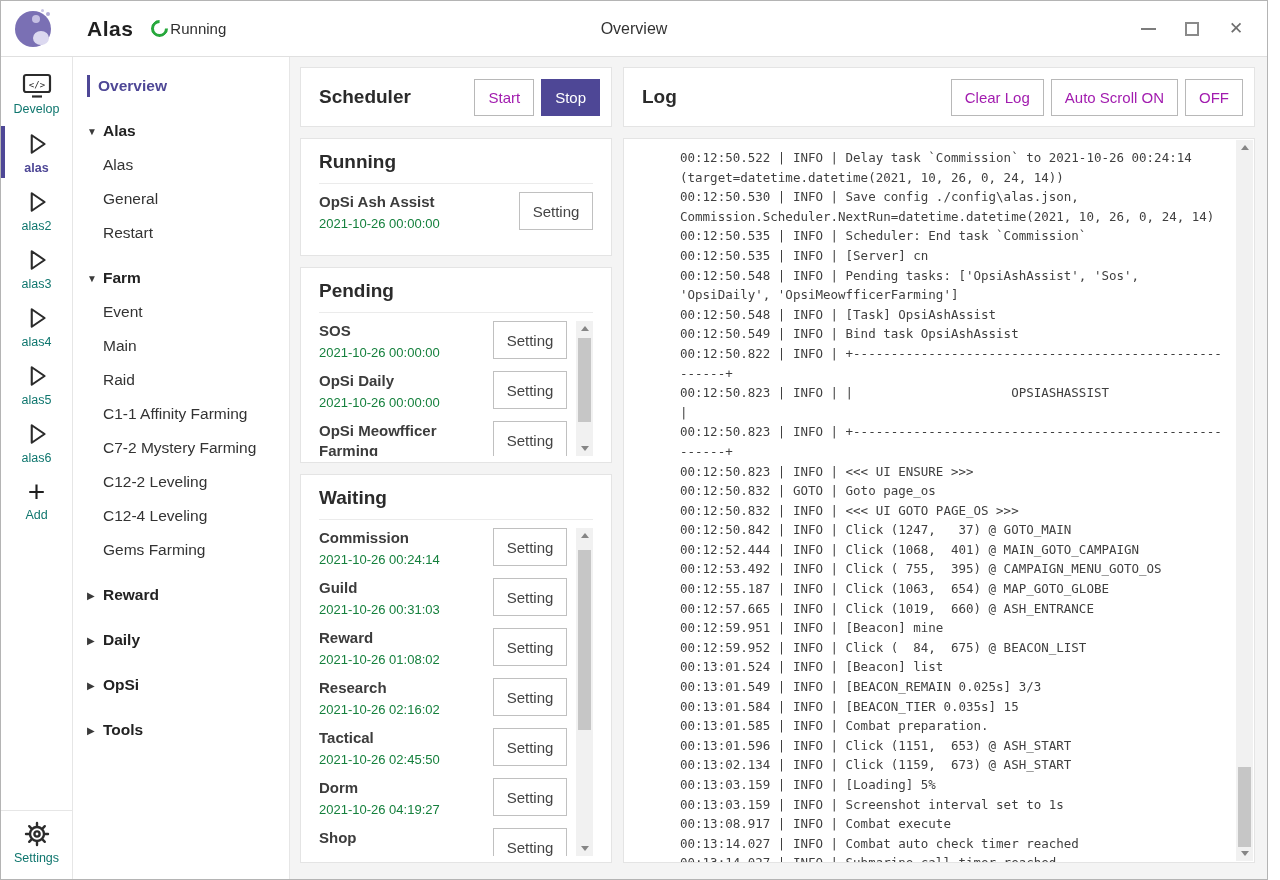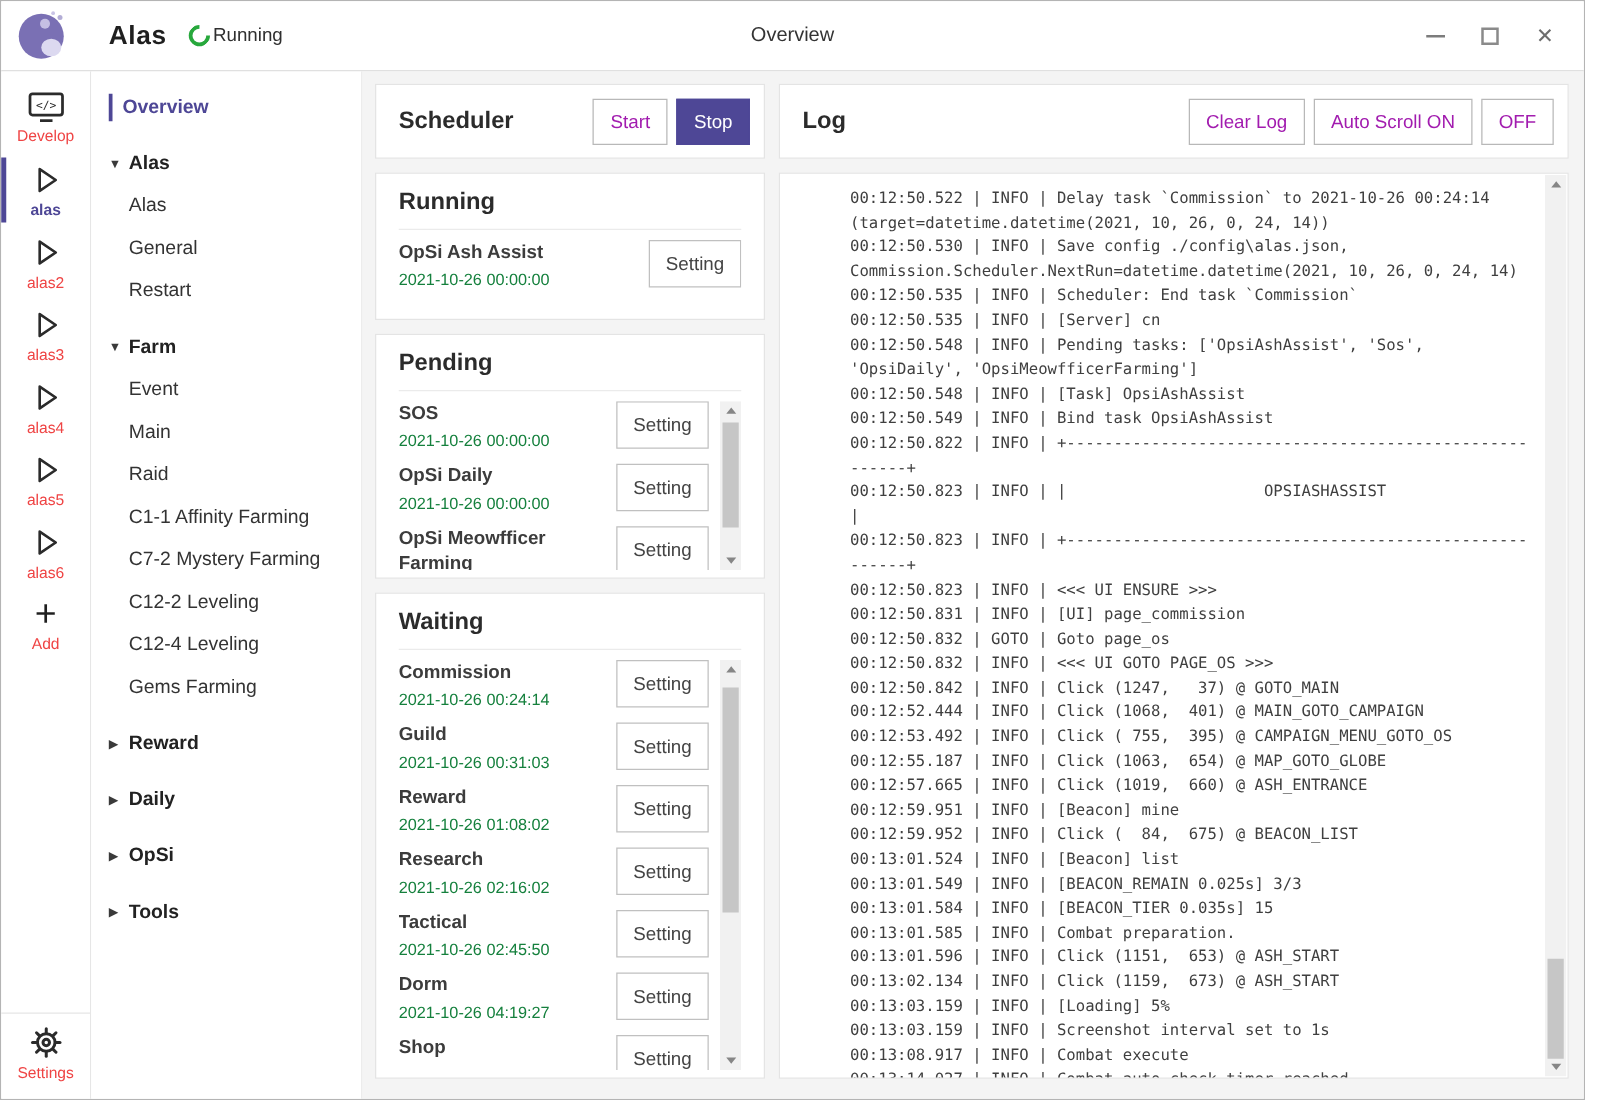--- a/index.html
+++ b/index.html
@@ -29,21 +29,21 @@
   .glyph-max { width:14px; height:14px; border:2px solid #8a8a8a; }
   .glyph-close { font-size:17px; color:#6e6e6e; line-height:1; }
 
   
   .app-body { flex:1; display:flex; min-height:0; }
 
   
   .rail { width:72px; flex:none; border-right:1px solid #e6e6e6; display:flex; flex-direction:column; align-items:stretch; padding-top:8px; background:#fff; }
   .rail-item { position:relative; height:58px; display:flex; flex-direction:column; align-items:center; justify-content:center; gap:3px; cursor:pointer; }
   .rail-item.active::before { content:""; position:absolute; left:0; top:3px; bottom:3px; width:4px; background:var(--accent); }
-  .rail-label { font-size:12.5px; color:#ef4444; }
+  .rail-label { font-size:12.5px; color:#0f766e; }
   .rail-item.active .rail-label { color:var(--accent); font-weight:700; }
   .rail-icon { color:#2b2b2b; }
   .rail-divider { border-top:1px solid #e6e6e6; margin:6px 0 2px 0; }
   .rail-bottom { margin-top:auto; padding-bottom:8px; }
   .plus-glyph { font-size:30px; font-weight:400; color:#1f1f1f; line-height:26px; }
 
   
   .nav { width:217px; flex:none; border-right:1px solid #e6e6e6; padding-top:12px; background:#fff; overflow:hidden; }
   .nav-row { display:flex; align-items:center; padding-left:14px; height:34px; font-size:15.5px; color:#333; cursor:pointer; }
   .nav-row .caret { width:16px; flex:none; font-size:10px; color:#3a3a3a; }
@@ -483,21 +483,20 @@
 
 
               <div class="log-line">00:12:50.822 | INFO | +-------------------------------------------------------+</div>
 
               <div class="log-line">00:12:50.823 | INFO | |                     OPSIASHASSIST                     |</div>
 
               <div class="log-line">00:12:50.823 | INFO | +-------------------------------------------------------+</div>
 
               <div class="log-line">00:12:50.823 | INFO | &lt;&lt;&lt; UI ENSURE &gt;&gt;&gt;</div>
 
-              <div class="log-line">00:12:50.831 | INFO | [UI] page_commission</div>
 
               <div class="log-line">00:12:50.832 | GOTO | Goto page_os</div>
 
               <div class="log-line">00:12:50.832 | INFO | &lt;&lt;&lt; UI GOTO PAGE_OS &gt;&gt;&gt;</div>
 
               <div class="log-line">00:12:50.842 | INFO | Click (1247,   37) @ GOTO_MAIN</div>
 
               <div class="log-line">00:12:52.444 | INFO | Click (1068,  401) @ MAIN_GOTO_CAMPAIGN</div>
 
               <div class="log-line">00:12:53.492 | INFO | Click ( 755,  395) @ CAMPAIGN_MENU_GOTO_OS</div>

